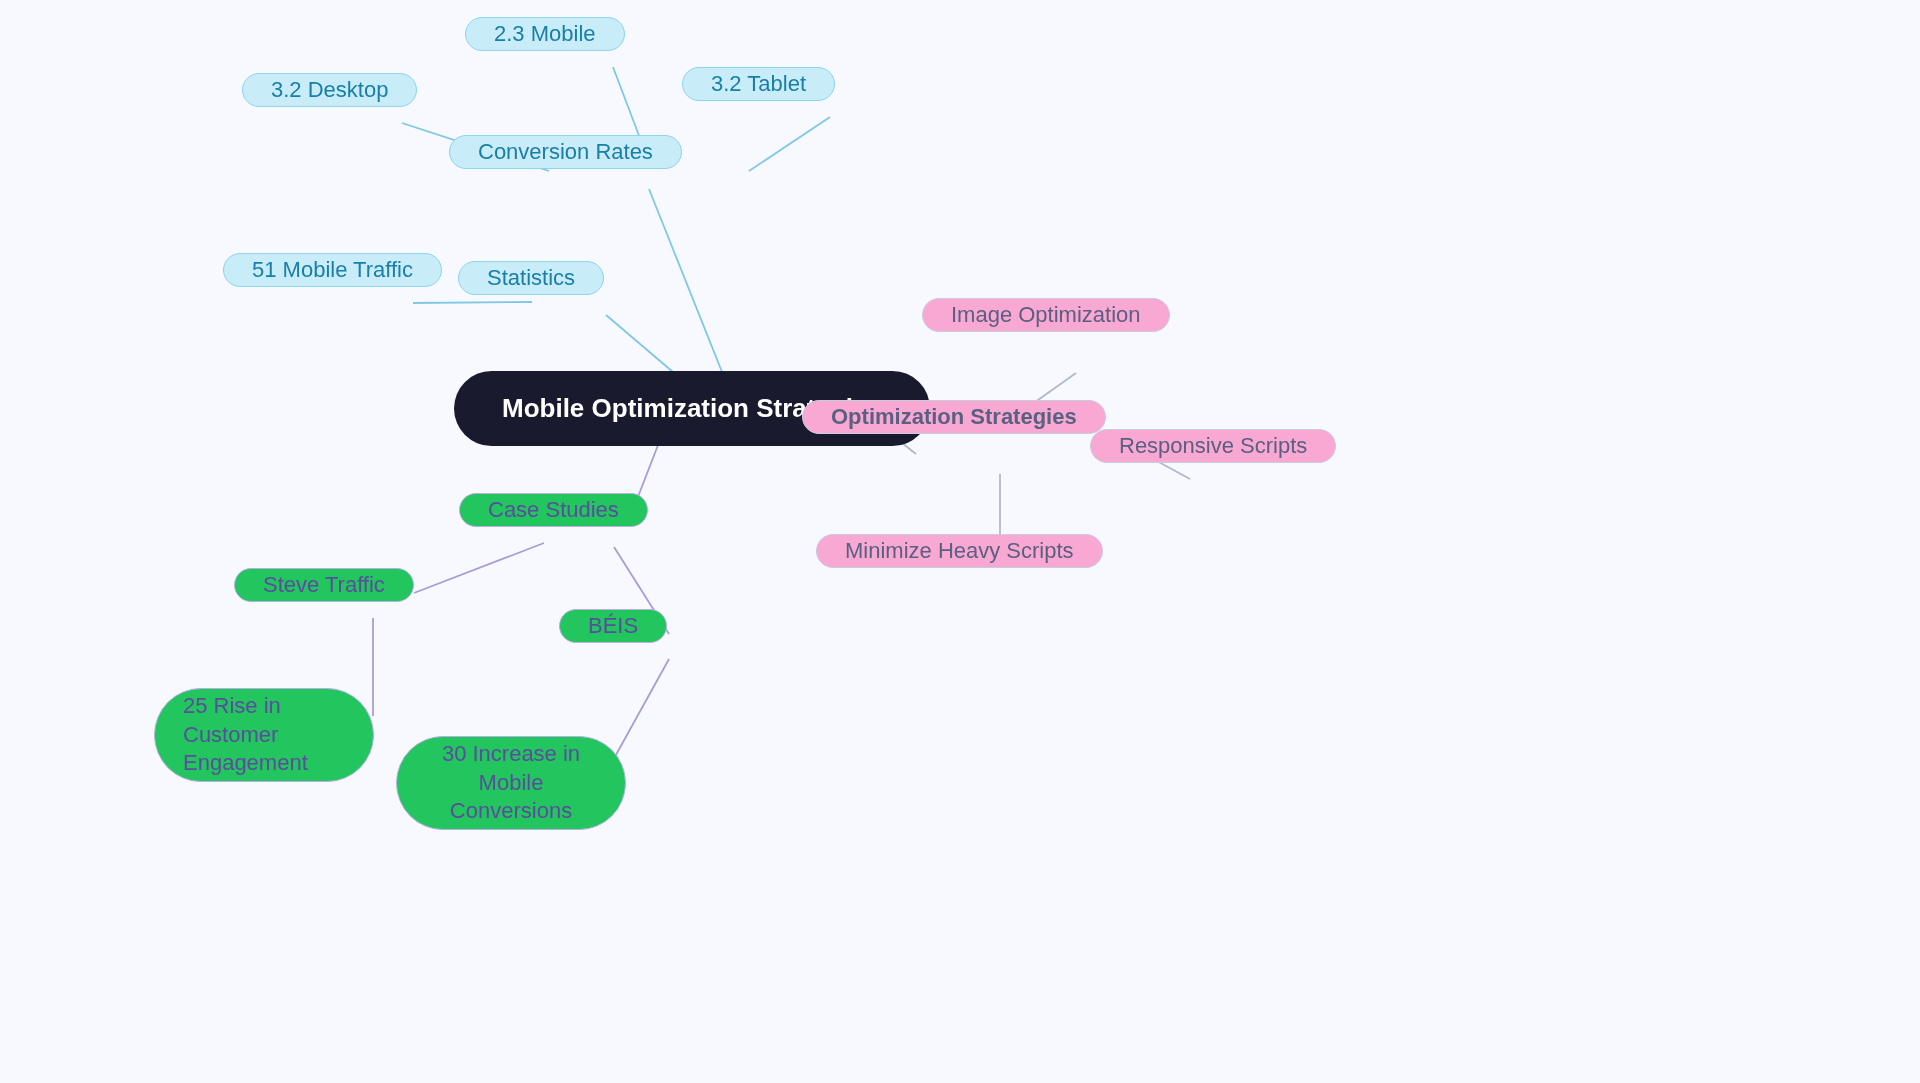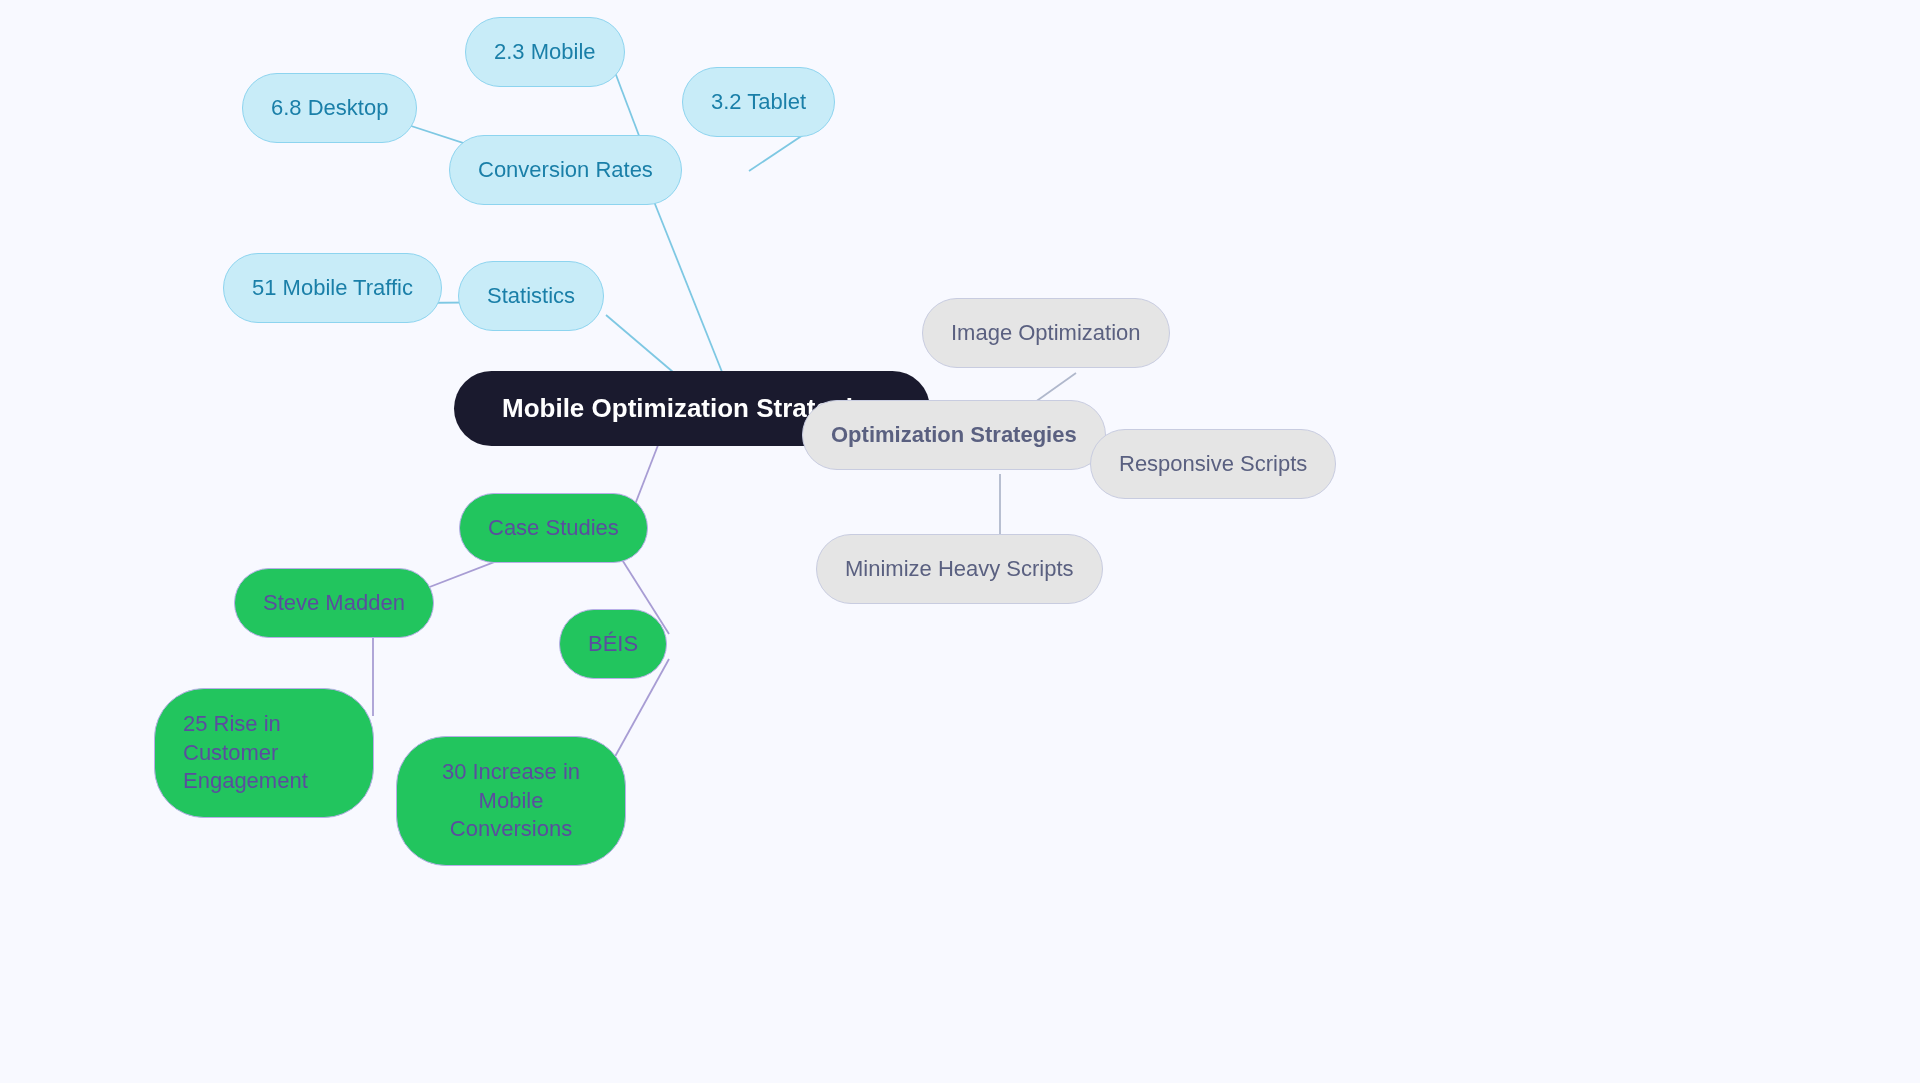--- a/index.html
+++ b/index.html
@@ -20,21 +20,21 @@
     }
     .node {
       position: absolute;
       border-radius: 50px;
       display: flex;
       align-items: center;
       justify-content: center;
       text-align: center;
       font-size: 22px;
       font-weight: 500;
-      padding: 21px 28px;
+      padding: 3px 28px;
       white-space: nowrap;
     }
     .node-center {
       background: #1a1a2e;
       color: #ffffff;
       font-size: 26px;
       font-weight: 600;
       border-radius: 50px;
       padding: 22px 48px;
     }
@@ -42,21 +42,21 @@
       background: #c8ecf8;
       color: #1a7fa8;
       border: 1.5px solid #8dd4ef;
     }
     .node-purple {
       background: #22c55e;
       color: #5b4d9e;
       border: 1.5px solid #b8aee8;
     }
     .node-gray {
-      background: #e5e5e5;
+      background: #f9a8d4;
       color: #5a6080;
       border: 1.5px solid #c8cce0;
     }
     .node-multi {
       white-space: normal;
       max-width: 220px;
       line-height: 1.3;
     }
   </style>
 </head>
@@ -101,41 +101,41 @@
 
 <div class="node node-blue" style="left:449px; top:135px;">
   <span>Conversion Rates</span>
 </div>
 
 <div class="node node-blue" style="left:465px; top:17px;">
   <span>2.3 Mobile</span>
 </div>
 
 <div class="node node-blue" style="left:242px; top:73px;">
-  <span>6.8 Desktop</span>
+  <span>3.2 Desktop</span>
 </div>
 
 <div class="node node-blue" style="left:682px; top:67px;">
   <span>3.2 Tablet</span>
 </div>
 
 <div class="node node-blue" style="left:458px; top:261px;">
   <span>Statistics</span>
 </div>
 
 <div class="node node-blue" style="left:223px; top:253px;">
   <span>51 Mobile Traffic</span>
 </div>
 
 <div class="node node-purple" style="left:459px; top:493px;">
   <span>Case Studies</span>
 </div>
 
 <div class="node node-purple" style="left:234px; top:568px;">
-  <span>Steve Madden</span>
+  <span>Steve Traffic</span>
 </div>
 
 <div class="node node-purple" style="left:559px; top:609px;">
   <span>BÉIS</span>
 </div>
 
 <div class="node node-purple node-multi" style="left:154px; top:688px; white-space:normal; text-align:left; max-width:220px;">
   <span>25 Rise in Customer Engagement</span>
 </div>
 

